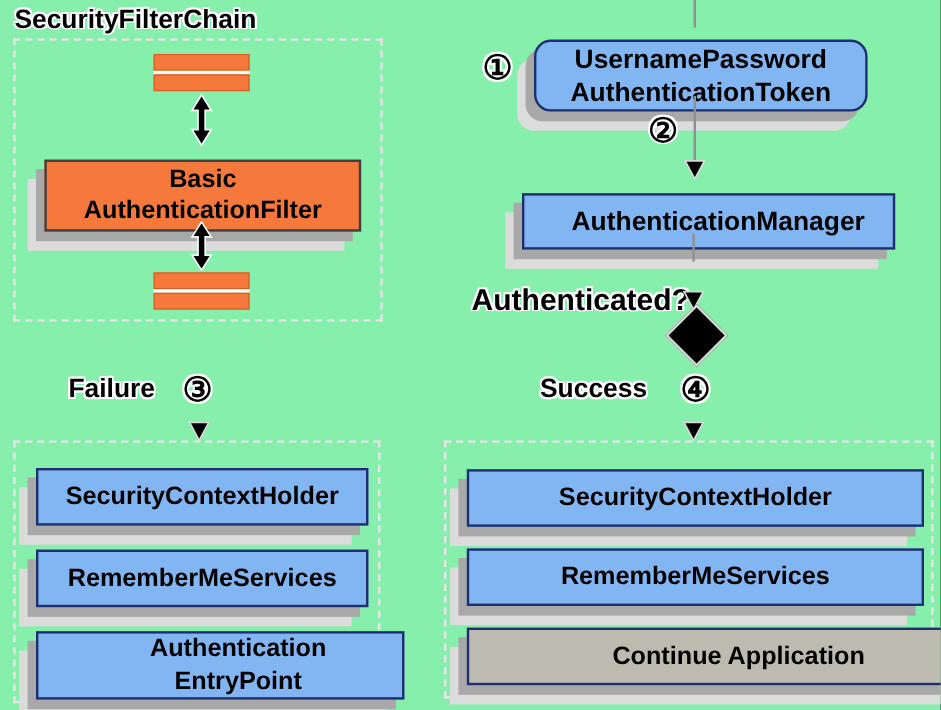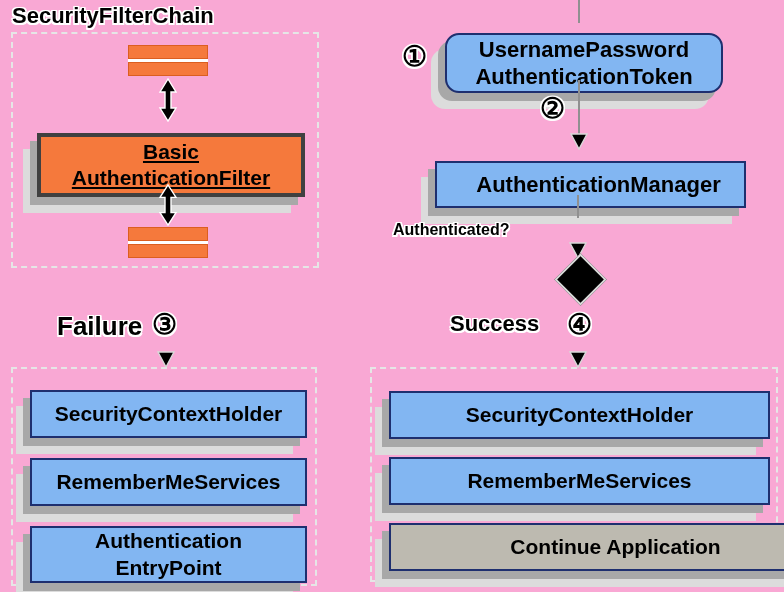--- a/index.html
+++ b/index.html
@@ -1,36 +1,36 @@
 <!DOCTYPE html>
 <html><head>
 <meta charset="utf-8">
 <style>
   html,body{margin:0;padding:0;background:#000;}
   .stage{
-    position:relative;width:784px;height:592px;background:#f9a8d4;overflow:hidden;
+    position:relative;width:784px;height:592px;background:#86efac;overflow:hidden;
     font-family:"Liberation Sans", sans-serif;
   }
   
   .halo{
     color:#000;font-weight:bold;position:absolute;line-height:1.1;white-space:nowrap;
     text-shadow:
       -1.5px -1.5px 0 #fff, 1.5px -1.5px 0 #fff,
       -1.5px  1.5px 0 #fff, 1.5px  1.5px 0 #fff,
       -1.5px  0 0 #fff, 1.5px 0 0 #fff,
        0 -1.5px 0 #fff, 0 1.5px 0 #fff;
   }
   .badge{font-size:28px;}
   .node{
     position:absolute;display:flex;align-items:center;justify-content:center;
     text-align:center;font-weight:bold;color:#000;
   }
   .node .lbl{white-space:pre-line;line-height:1.25;}
   .blue{background:#82B6F2;border:2px solid #1E2F6F;}
-  .orange{background:#F5793C;border:4px solid #404040;text-decoration:underline;}
+  .orange{background:#F5793C;border:2px solid #404040;}
   .graybox{background:#BDBAB0;border:2px solid #1E2F6F;}
   .stack{box-shadow:-7px 8px 0 0 #A8A8A8, -14px 16px 0 0 #DCDCDC;margin-top:11px;}
   .rounded{border-radius:14px;}
   .dashed-panel{position:absolute;border:2px dashed #E6E6E6;}
   .bar{position:absolute;width:80px;height:14px;background:#F5793C;border:1px solid #DB5E20;box-sizing:border-box;}
   .strip{position:absolute;width:80px;height:3px;background:#fff;}
   .vline{position:absolute;width:2px;background:#909090;}
   .icon{position:absolute;display:block;}
   .diamond{position:absolute;width:33px;height:33px;border:2px solid #D9D9D9;background:#000;transform:rotate(45deg);}
   
@@ -43,35 +43,35 @@
   .p-bar3{left:128px;top:227px;}  .p-strip2{left:128px;top:241px;} .p-bar4{left:128px;top:244px;}
 
   .p-linetop{left:578px;top:0;height:23px;}
   .p-b1{left:402px;top:42px;}
   .p-token{left:445px;top:22px;width:274px;height:56px;font-size:22px;}
   .p-b2{left:540px;top:94px;}
   .p-line2{left:578px;top:80px;height:54px;}
   .p-ah1{left:569px;top:133px;}
   .p-manager{left:435px;top:150px;width:291px;height:43px;font-size:22px;padding-left:16px;}
   .p-line3{left:577px;top:195px;height:23px;}
-  .p-authq{left:393px;top:221px;font-size:16px;}
+  .p-authq{left:393px;top:237px;font-size:25px;}
   .p-ah2{left:568px;top:242px;}
   .p-diamond{left:562px;top:261px;}
 
-  .p-failure{left:57px;top:312px;font-size:26px;}
+  .p-failure{left:57px;top:312px;font-size:22px;}
   .p-b3{left:152px;top:310px;}
   .p-ah3{left:156px;top:351px;}
   .p-success{left:450px;top:312px;font-size:22px;}
   .p-b4{left:567px;top:310px;}
   .p-ah4{left:568px;top:351px;}
 
   .p-failpanel{left:11px;top:367px;width:302px;height:215px;}
   .p-fsch{left:30px;top:379px;width:273px;height:44px;font-size:21px;}
   .p-frms{left:30px;top:447px;width:273px;height:44px;font-size:21px;}
-  .p-faep{left:30px;top:515px;width:273px;height:53px;font-size:21px;}
+  .p-faep{left:30px;top:515px;width:273px;height:53px;font-size:21px;padding-left:30px;}
 
   .p-succpanel{left:370px;top:367px;width:404px;height:211px;}
   .p-ssch{left:389px;top:380px;width:377px;height:44px;font-size:21px;}
   .p-srms{left:389px;top:446px;width:377px;height:44px;font-size:21px;}
   .p-cont{left:389px;top:512px;width:377px;height:44px;font-size:21px;padding-left:36px;}
 </style>
 </head>
 <body>
 
 <div class="stage">

